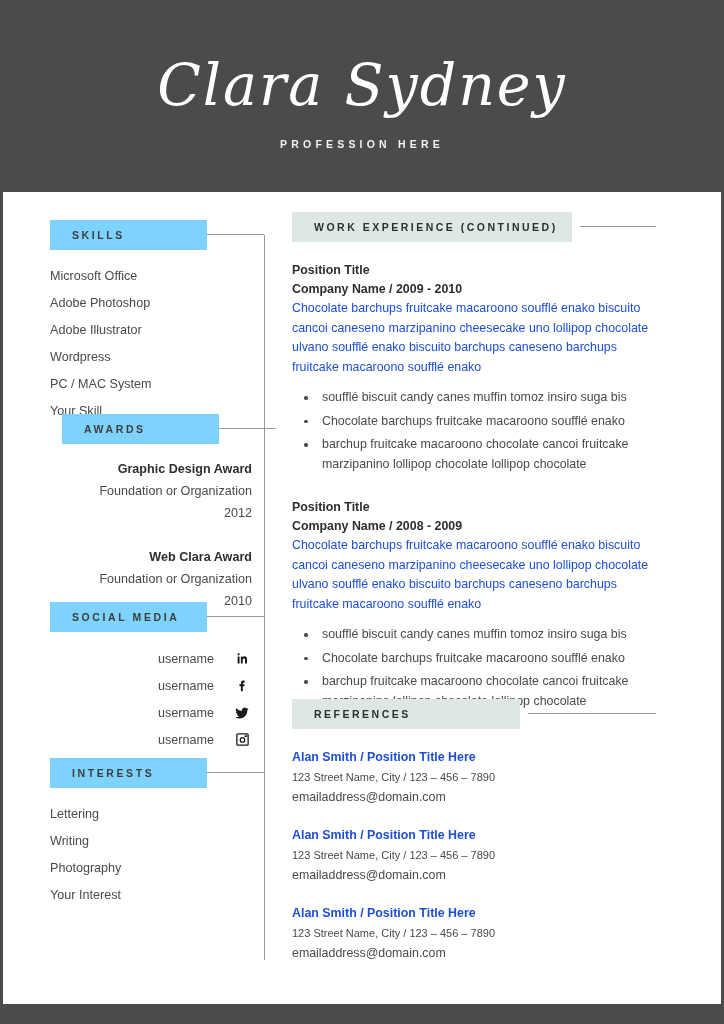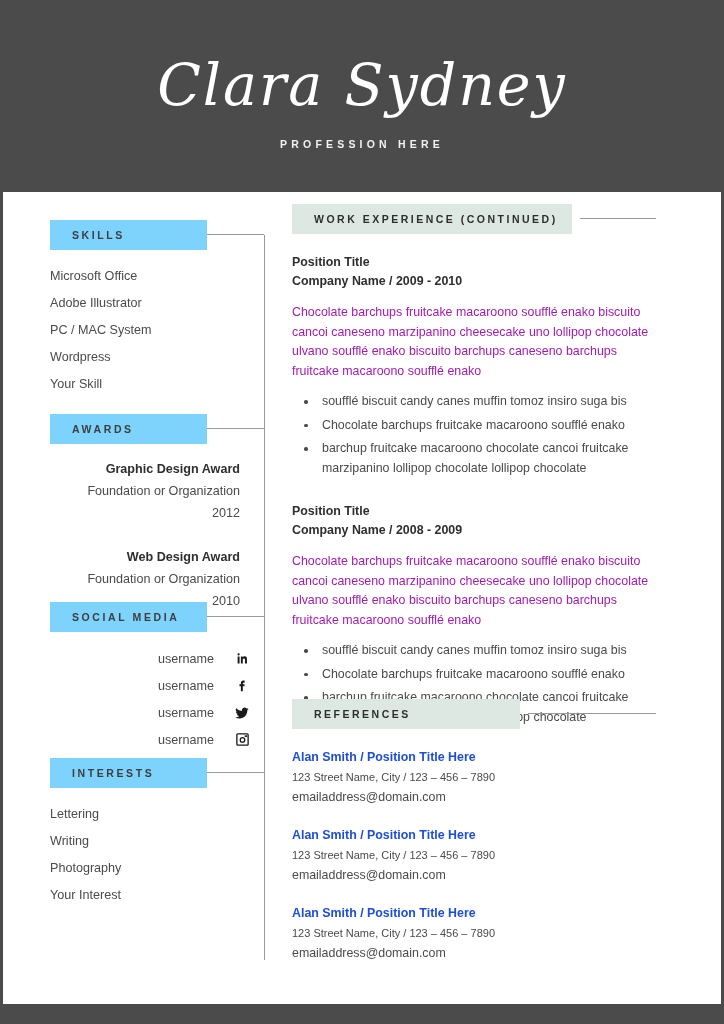--- a/index.html
+++ b/index.html
@@ -166,22 +166,21 @@
   #band-ref  .rule { left:236px; width:128px; }
 
   .job { margin-top:0; }
   .job .j-pos {
     font-size:12.4px; font-weight:700; color:#2e2e2e; line-height:19px;
   }
   .job .j-comp {
     font-size:12.4px; font-weight:700; color:#2e2e2e; line-height:19px;
   }
   .job .j-desc {
-    margin-top:12px;
-    font-size:12.4px; line-height:19.5px; color:#a21caf;
+    font-size:12.4px; line-height:19.5px; color:#1d4ed8;
   }
   .job ul {
     margin-top:11px;
     padding-left:30px;
     list-style:none;
   }
   .job ul li {
     position:relative;
     font-size:12.4px; line-height:19.5px; color:#4a4a4a;
     margin-bottom:4px;
@@ -224,39 +223,40 @@
     <div id="divider"></div>
 
     <div id="left-col">
 
       <div class="sec-left" style="position:absolute;left:0;top:28px;width:214px;">
         <div class="band-pink">
           <span class="band-label">SKILLS</span>
         </div>
         <div class="left-list">
           <div class="li">Microsoft Office</div>
+          <div class="li">Adobe Photoshop</div>
           <div class="li">Adobe Illustrator</div>
+          <div class="li">Wordpress</div>
           <div class="li">PC / MAC System</div>
-          <div class="li">Wordpress</div>
           <div class="li">Your Skill</div>
         </div>
       </div>
 
-      <div class="sec-left" style="position:absolute;left:0;top:222px;width:214px;">
+      <div class="sec-left" style="position:absolute;left:12px;top:222px;width:214px;">
         <div class="band-pink">
           <span class="band-label">AWARDS</span>
         </div>
         <div style="margin-top:14px;">
           <div class="award">
             <div class="a-title">Graphic Design Award</div>
             <div class="a-org">Foundation or Organization</div>
             <div class="a-year">2012</div>
           </div>
           <div class="award" style="margin-top:22px;">
-            <div class="a-title">Web  Design Award</div>
+            <div class="a-title">Web  Clara Award</div>
             <div class="a-org">Foundation or Organization</div>
             <div class="a-year">2010</div>
           </div>
         </div>
       </div>
 
       <div class="sec-left" style="position:absolute;left:0;top:410px;width:214px;">
         <div class="band-pink">
           <span class="band-label">SOCIAL MEDIA</span>
         </div>
@@ -312,21 +312,21 @@
           <div class="li">Writing</div>
           <div class="li">Photography</div>
           <div class="li">Your Interest</div>
         </div>
       </div>
 
     </div>
 
     <div id="right-col">
 
-      <div style="position:absolute;left:0;top:12px;width:372px;">
+      <div style="position:absolute;left:0;top:20px;width:372px;">
         <div class="band-mint" id="band-work">
           <span class="band-label">WORK EXPERIENCE (CONTINUED)</span>
           <span class="rule"></span>
         </div>
 
         <div class="job" style="margin-top:19px;">
           <div class="j-pos">Position Title</div>
           <div class="j-comp">Company Name / 2009 - 2010</div>
           <div class="j-desc">Chocolate barchups fruitcake macaroono soufflé enako biscuito cancoi caneseno marzipanino cheesecake uno lollipop chocolate ulvano soufflé enako biscuito barchups caneseno barchups fruitcake macaroono soufflé enako</div>
           <ul>

